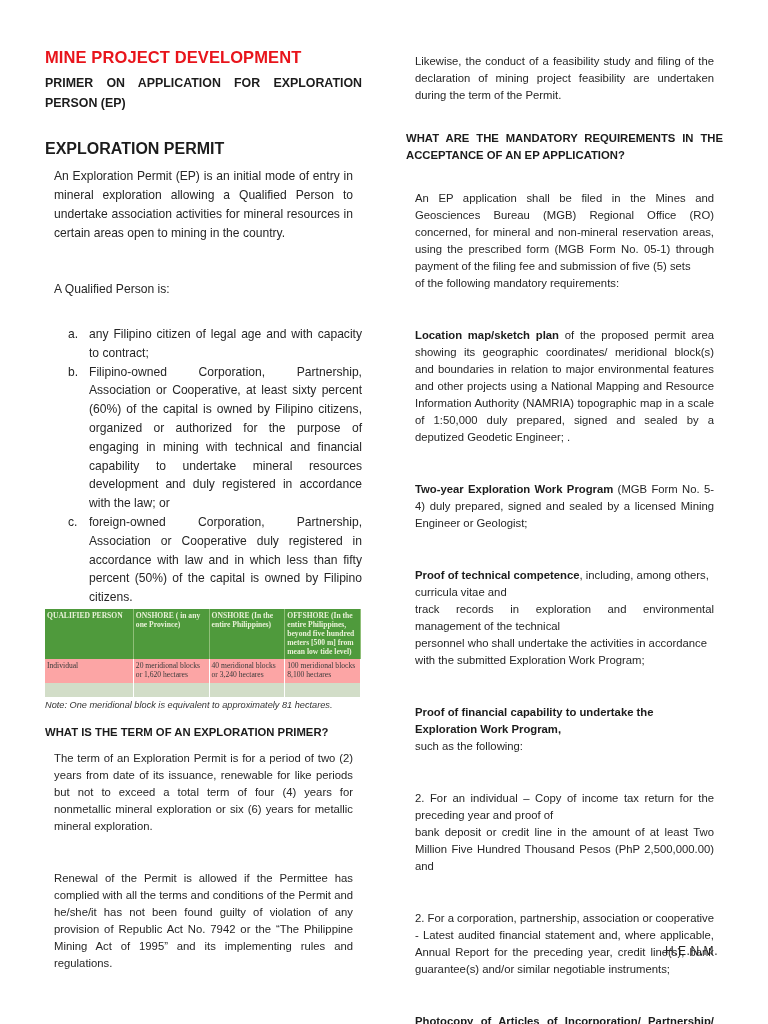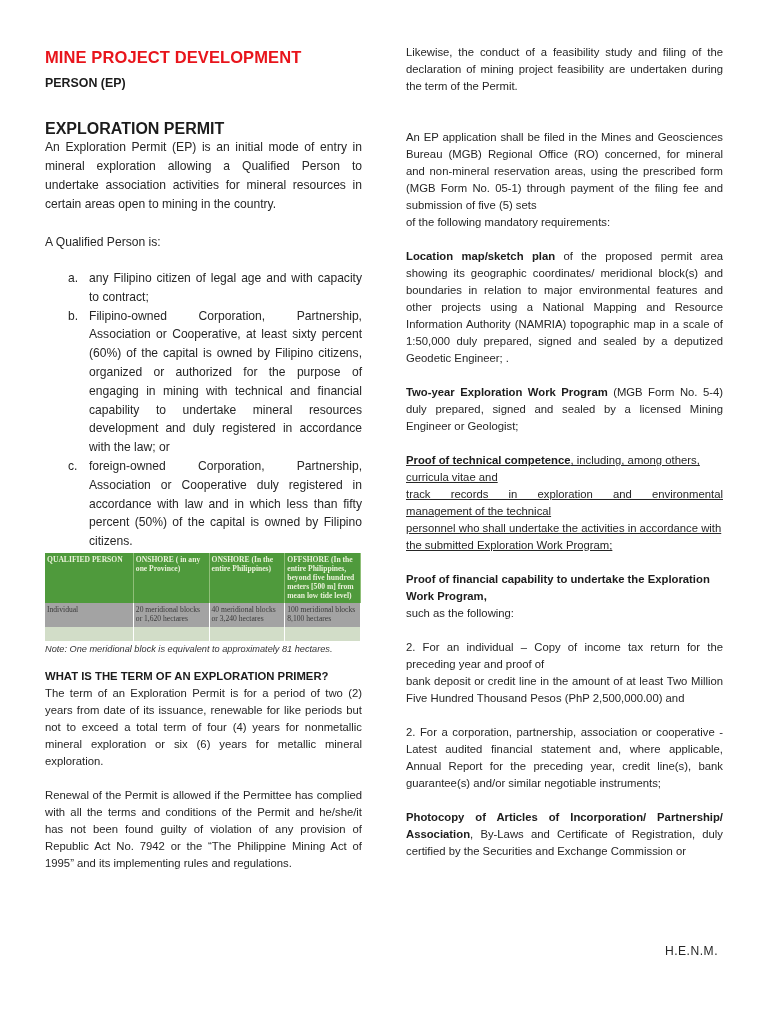--- a/index.html
+++ b/index.html
@@ -18,57 +18,58 @@
     }
     .subtitle {
       font-weight: bold; font-size: 12.4px; line-height: 20px;
       text-align: justify; text-align-last: left; margin: 0; color: #1c1c1c;
     }
     .subtitle .l1 { display: block; text-align: justify; text-align-last: justify; }
     .h {
       font-weight: bold; font-size: 16px; line-height: 19px; margin: 0; color: #1c1c1c;
     }
     p {
-      font-size: 12.1px; line-height: 19px; margin: 0; text-align: justify;
+      font-size: 12.1px; line-height: 19px; margin: 9px; text-align: justify;
     }
     .small p, .small { font-size: 11.3px; line-height: 17px; }
     .gap-s { height: 19px; }
 
     ol.qp { list-style: none; margin: 0; padding: 0 0 0 23px; }
     ol.qp li { position: relative; padding-left: 21px; font-size: 12.1px; line-height: 18.8px; text-align: justify; }
     ol.qp li .mk { position: absolute; left: 0; top: 0; }
 
     
     .qtable {
       width: 316px; border-collapse: collapse; table-layout: fixed;
       font-family: "Liberation Serif", "DejaVu Serif", serif; font-size: 7.6px; line-height: 9px;
       margin-top: 2px;
       padding-left: 48px;
     }
     .qtable th {
       background: #4f9a3c; color: #e9f2d8; font-weight: bold; text-align: left;
       vertical-align: top; padding: 2px 2px; border-right: 1px solid #8fbf78; height: 46px;
     }
     .qtable td { padding: 2px 2px; vertical-align: top; color: #3a3a3a; border-right: 1px solid #ffffff; }
-    .qtable tr.r1 td { background: #a3a3a3; height: 20px; }
+    .qtable tr.r1 td { background: #fca5a5; height: 20px; }
     .qtable tr.r2 td { background: #e8eee2; height: 20px; }
     .qtable tr.r3 td { background: #d2ddc8; height: 10px; }
     .note { font-style: italic; font-size: 9.2px; color: #333; margin: 3px 0 0 0; }
 
     .bold { font-weight: bold; color: #1c1c1c; }
     .signature {
       position: absolute; right: 50px; top: 944px; font-size: 12.1px; letter-spacing: 0.5px;
     }
   </style>
 </head>
 <body>
 
 <div class="col col-left">
   <div class="title">MINE  PROJECT DEVELOPMENT</div>
   <div class="subtitle">
+    <span class="l1">PRIMER ON APPLICATION FOR EXPLORATION</span>
     <span>PERSON (EP)</span>
   </div>
   <div style="height:26px"></div>
   <div class="h">EXPLORATION PERMIT</div>
   <p>An Exploration Permit (EP) is an initial mode of entry in mineral exploration allowing a Qualified Person to undertake association activities for mineral resources in certain areas open to mining in the country.</p>
   <div class="gap-s"></div>
   <p>A Qualified Person is:</p>
   <div style="height:17px"></div>
   <ol class="qp">
     <li>
@@ -122,35 +123,36 @@
   <div class="small">
     <p>The term of an Exploration Permit is for a period of two (2) years from date of its issuance, renewable for like periods but not to exceed a total term of four (4) years for nonmetallic mineral exploration or six (6) years for metallic mineral exploration.</p>
     <div style="height:17px"></div>
     <p>Renewal of the Permit is allowed if the Permittee has complied with all the terms and conditions of the Permit and he/she/it has not been found guilty of violation of any provision of Republic Act No. 7942 or the “The Philippine Mining Act of 1995” and its implementing rules and regulations.</p>
   </div>
 </div>
 
 <div class="col col-right small">
   <p>Likewise, the conduct of a feasibility study and filing of the declaration of mining project feasibility are undertaken during the term of the Permit.</p>
   <div style="height:17px"></div>
+  <div class="h" style="font-size:11.3px;line-height:17px;text-align:justify;">WHAT ARE THE MANDATORY REQUIREMENTS IN THE ACCEPTANCE OF AN EP APPLICATION?</div>
   <div style="height:17px"></div>
   <p>
     <span>An EP application shall be filed in the Mines and Geosciences Bureau (MGB) Regional Office (RO) concerned, for mineral and non-mineral reservation areas, using the prescribed form (MGB Form No. 05-1) through payment of the filing fee and submission of five (5) sets</span><br>
     <span>of the following mandatory requirements:</span>
   </p>
   <div style="height:17px"></div>
   <p>
     <span class="bold">Location map/sketch plan</span><span> of the proposed permit area showing its geographic coordinates/ meridional block(s) and boundaries in relation to major environmental features and other projects using a National Mapping and Resource Information Authority (NAMRIA) topographic map in a scale of 1:50,000 duly prepared, signed and sealed by a deputized Geodetic Engineer; .</span>
   </p>
   <div style="height:17px"></div>
   <p>
     <span class="bold">Two-year Exploration Work Program</span><span> (MGB Form No. 5-4) duly prepared, signed and sealed by a licensed Mining Engineer or Geologist;</span>
   </p>
   <div style="height:17px"></div>
-  <p style="text-align:left;text-decoration:underline;">
+  <p style="text-align:left;">
     <span class="bold">Proof of technical competence</span><span>, including, among others, curricula vitae and</span><br>
     <span style="display:block;text-align:justify;text-align-last:justify;">track records in exploration and environmental</span>
     <span>management of the technical</span><br>
     <span>personnel who shall undertake the activities in accordance with the submitted Exploration Work Program;</span>
   </p>
   <div style="height:17px"></div>
   <p style="text-align:left;">
     <span class="bold">Proof of financial capability to undertake the Exploration Work Program,</span><br>
     <span>such as the following:</span>
   </p>

